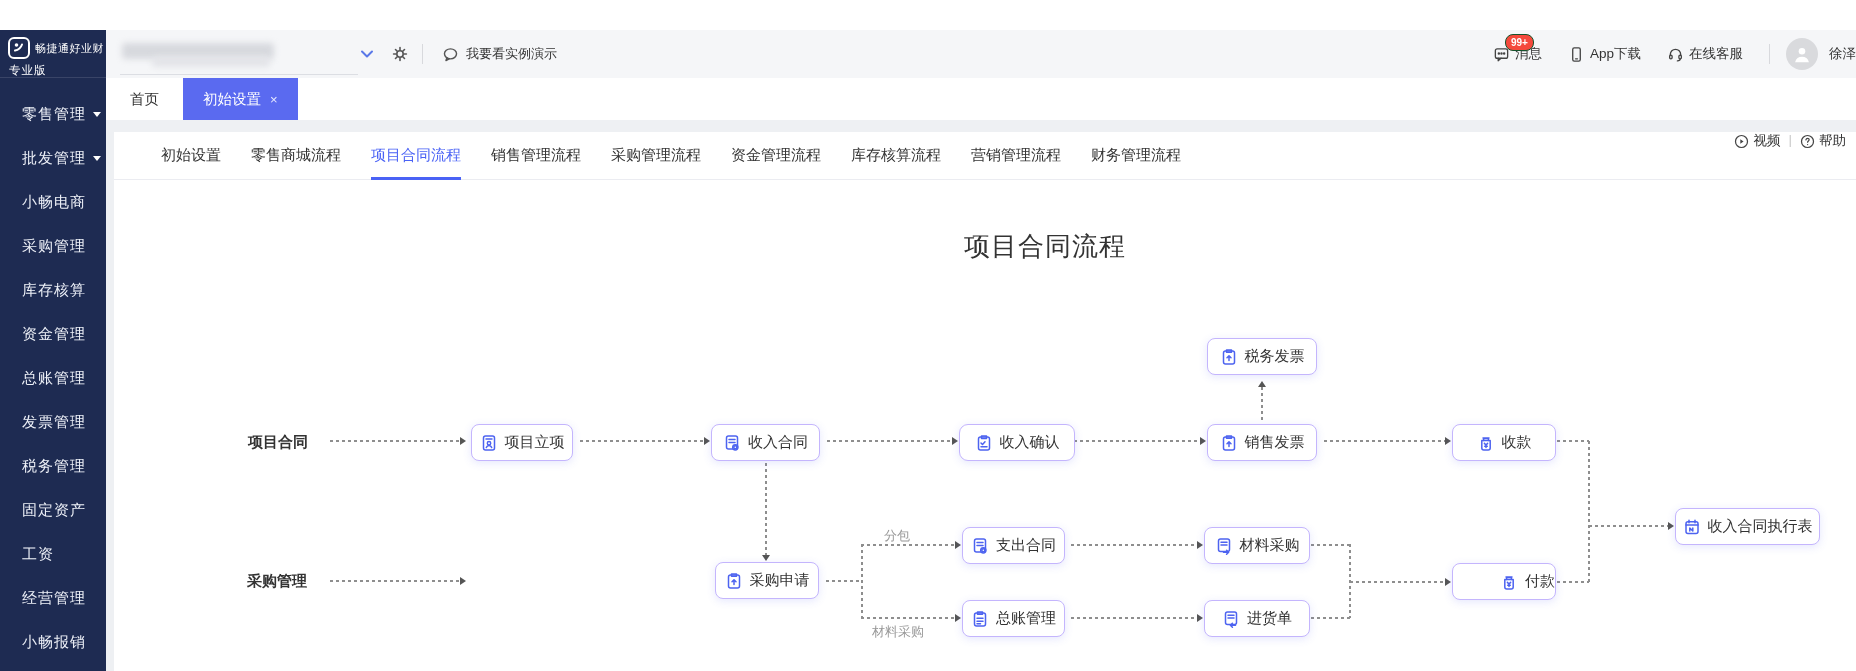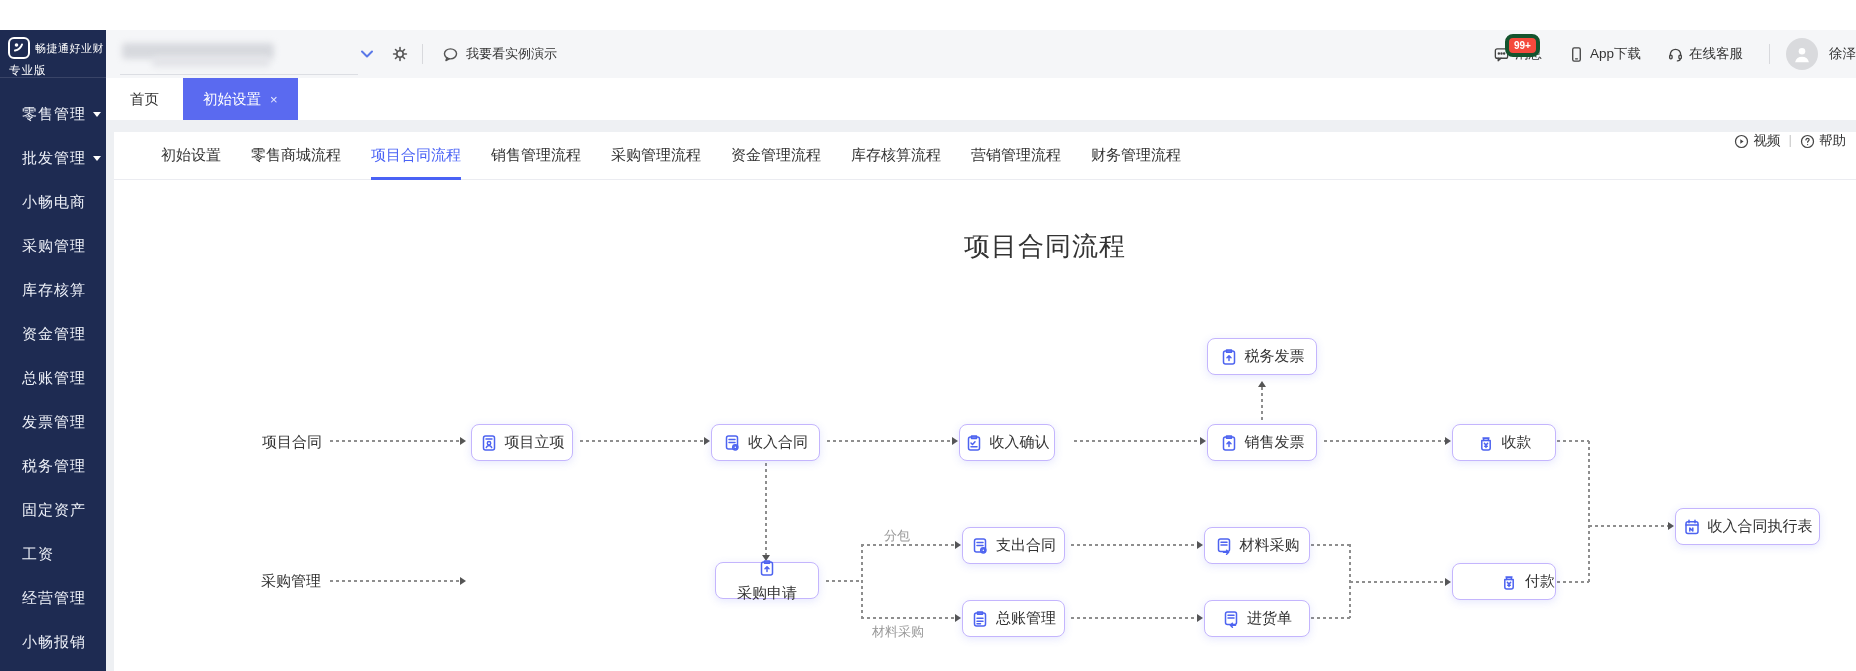--- a/index.html
+++ b/index.html
@@ -30,21 +30,21 @@
   .blur2 { position:absolute; left:46px; top:26px; width:118px; height:11px; background:#e3e4e8;
     border-radius:4px; filter:blur(3px); }
   .nameline { position:absolute; left:14px; top:44px; width:238px; height:1px; background:#dcdee3; }
   .hicon { position:absolute; width:18px; height:18px; top:15px; }
   .hdivider { position:absolute; top:14px; width:1px; height:20px; background:#d8d9dd; }
   .demo { position:absolute; left:336px; top:0; height:48px; display:flex; align-items:center; gap:7px;
     color:#333; font-size:13px; cursor:pointer; }
   .hright { position:absolute; right:0; top:0; height:48px; display:flex; align-items:center; color:#333; font-size:13.5px; }
   .hr-item { display:flex; align-items:center; gap:5px; cursor:pointer; position:relative; margin-right:26px; white-space:nowrap; }
   .badge { position:absolute; top:-11px; left:12px; background:#f4493c; color:#fff; font-size:10px;
-    line-height:1; padding:2.5px 5px; border-radius:8px; border:4px solid #14532d; font-weight:bold; }
+    line-height:1; padding:2.5px 5px; border-radius:8px; border:1px solid #14532d; font-weight:bold; }
   .avatar { width:32px; height:32px; border-radius:50%; background:#d9dadd; display:flex;
     align-items:center; justify-content:center; overflow:hidden; flex:0 0 32px; }
   .username { margin-left:6px; white-space:nowrap; }
   .hr-divider { width:1px; height:20px; background:#d8d9dd; margin-right:16px; }
 
   
   .tabstrip { position:absolute; left:106px; top:78px; width:1750px; height:42px; background:#fff; display:flex; align-items:stretch; }
   .tab-home { display:flex; align-items:center; padding:0 24px; color:#333; font-size:14.5px; cursor:pointer; }
   .tab-active { display:flex; align-items:center; gap:9px; padding:0 20px; background:#5a6af0; color:#fff;
     font-size:14.5px; cursor:pointer; }
@@ -62,21 +62,21 @@
   .subnav-item.active { color:#4a62f5; }
   .subnav-item.active::after { content:""; position:absolute; left:0; right:0; bottom:0; height:3px; background:#4a62f5; }
   .subnav-right { position:absolute; right:10px; top:0; height:48px; display:flex; align-items:flex-start; gap:8px;
     color:#333; font-size:13.5px; }
   .snr-item { display:flex; align-items:center; gap:4px; cursor:pointer; }
   .snr-div { color:#c9c9c9; }
 
   
   .flow-title { position:absolute; left:915px; top:229px; width:260px; text-align:center;
     font-size:26px; color:#333; letter-spacing:1px; }
-  .rowlabel { position:absolute; font-size:15px; color:#333; font-weight:400; white-space:nowrap;margin-left:14px; }
+  .rowlabel { position:absolute; font-size:15px; color:#333; font-weight:700; white-space:nowrap; }
   .node { position:absolute; height:37px; background:#fff; border:1px solid #c4b5fd; border-radius:8px;
     box-shadow:0 2px 8px rgba(93,107,240,.16); display:flex; align-items:center; justify-content:center;
     gap:7px; font-size:15px; color:#333; cursor:pointer; white-space:nowrap; }
   .nicon { width:18px; height:18px; flex:0 0 18px; }
   .nicon svg { width:18px; height:18px; stroke:#4d63f0; fill:none; stroke-width:1.5;
     stroke-linecap:round; stroke-linejoin:round; }
   .dh { position:absolute; height:2px;
     background-image:repeating-linear-gradient(to right,#8e8e8e 0 3px,transparent 3px 6px); }
   .dv { position:absolute; width:2px;
     background-image:repeating-linear-gradient(to bottom,#8e8e8e 0 3px,transparent 3px 6px); }
@@ -319,21 +319,21 @@
   </div>
   <div class="node" style="left:711px; top:424px; width:109px;">
     <span class="nicon"><svg viewBox="0 0 18 18">
           <rect x="3.5" y="2" width="11" height="13" rx="2"></rect>
           <path d="M6 5.5h6M6 8.5h6"></path>
           <circle cx="12.3" cy="13.3" r="2.6" fill="#fff"></circle>
           <circle cx="12.3" cy="13.3" r="1.5"></circle>
         </svg></span>
     <span>收入合同</span>
   </div>
-  <div class="node" style="left:959px; top:424px; width:96px;">
+  <div class="node" style="left:959px; top:424px; width:116px;border-radius:9px;">
     <span class="nicon"><svg viewBox="0 0 18 18">
           <rect x="3.5" y="3" width="11" height="13" rx="2"></rect>
           <path d="M6.5 2h5v2.4h-5z"></path>
           <path d="M6 9l1.5 1.5L10 7.8M6 12.8h6"></path>
         </svg></span>
     <span>收入确认</span>
   </div>
   <div class="node" style="left:1207px; top:338px; width:110px;">
     <span class="nicon"><svg viewBox="0 0 18 18">
           <rect x="3.5" y="3" width="11" height="13" rx="2"></rect>
@@ -351,21 +351,21 @@
     <span>销售发票</span>
   </div>
   <div class="node" style="left:1452px; top:424px; width:104px;">
     <span class="nicon"><svg viewBox="0 0 18 18">
           <path d="M4.8 6.5h8.4V14a2 2 0 01-2 2H6.8a2 2 0 01-2-2z"></path>
           <path d="M6 4h6M6.6 6.5V4.6h4.8v1.9"></path>
           <path d="M7.4 9.4L9 11l1.6-1.6M9 11v2.6M7.7 12.2h2.6"></path>
         </svg></span>
     <span>收款</span>
   </div>
-  <div class="node" style="left:715px; top:562px; width:104px;flex-direction:column;">
+  <div class="node" style="left:715px; top:562px; width:104px;">
     <span class="nicon"><svg viewBox="0 0 18 18">
           <rect x="3.5" y="3" width="11" height="13" rx="2"></rect>
           <path d="M6.5 2h5v2.2h-5z"></path>
           <path d="M9 12.6V7.8M7 9.8l2-2 2 2"></path>
         </svg></span>
     <span>采购申请</span>
   </div>
   <div class="node" style="left:962px; top:527px; width:103px;">
     <span class="nicon"><svg viewBox="0 0 18 18">
           <rect x="3.5" y="2" width="11" height="13" rx="2"></rect>

